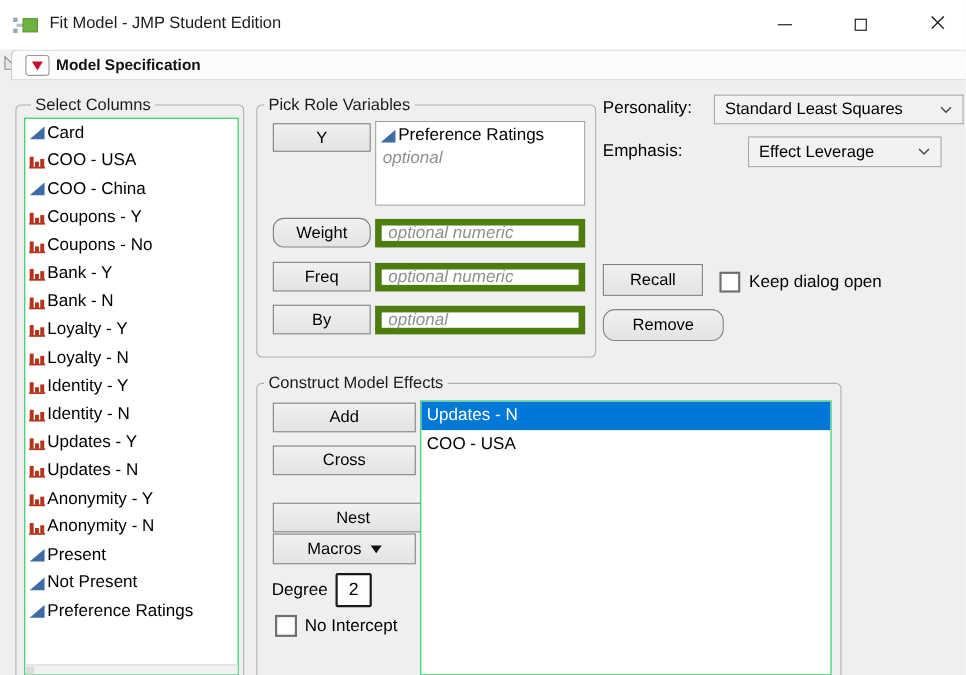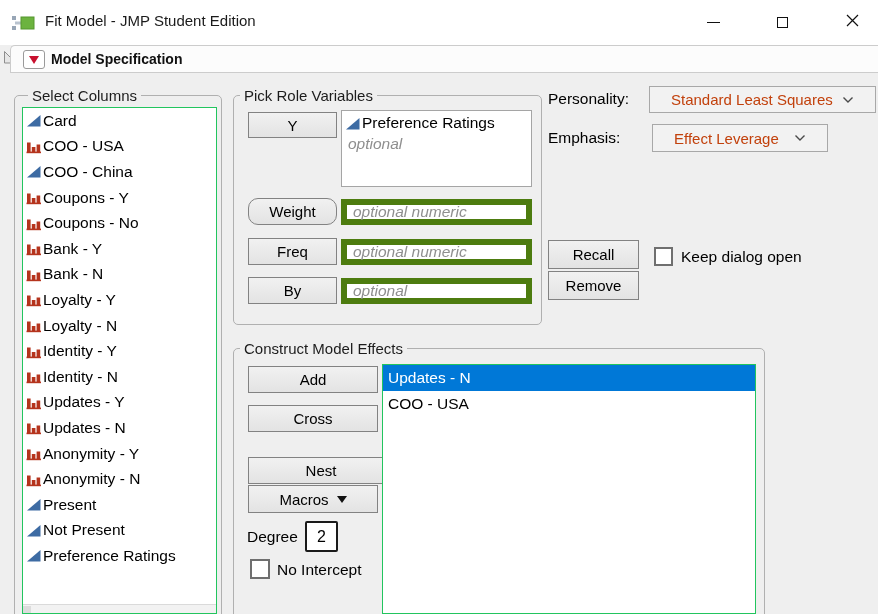--- a/index.html
+++ b/index.html
@@ -37,21 +37,21 @@
   .jmp-btn{ position:absolute; background:linear-gradient(#f1f1f1,#e3e3e3); border:1px solid #828282; display:flex; align-items:center; justify-content:center; font-size:15px; color:#000; font-family:"Liberation Sans", sans-serif; }
   .macros-tri{ display:inline-block; width:0; height:0; border-left:5px solid transparent; border-right:5px solid transparent; border-top:7px solid #111; margin-left:8px; }
 
   
   .role-box{ position:absolute; background:#ffffff; border:1px solid #a5a5a5; }
   .role-value-row{ display:flex; align-items:center; padding:3px 0 0 3px; font-size:15.5px; color:#000; }
   .optional{ font-style:italic; color:#8f8f8f; font-size:15.5px; }
   .field{ position:absolute; background:#ffffff; border:6px solid #4d7c0f; display:flex; align-items:center; padding-left:6px; }
 
   
-  .dropdown{ position:absolute; background:#f2f2f2; border:1px solid #a8a8a8; display:flex; align-items:center; padding:0 21px; font-size:15px; color:#c2410c; }
+  .dropdown{ position:absolute; background:#f2f2f2; border:1px solid #a8a8a8; display:flex; align-items:center; padding:0 9px; font-size:15px; color:#000000; }
   .dd-chevron{ margin-left:auto; display:flex; }
 
   .label-text{ position:absolute; font-size:15.5px; color:#000; white-space:nowrap; }
 
   .checkbox{ position:absolute; background:#ffffff; border:2px solid #6f6f6f; }
 
   .degree-box{ position:absolute; background:#ffffff; border:2px solid #1a1a1a; border-radius:2px; display:flex; align-items:center; justify-content:center; font-size:16px; color:#000; }
 
   
   .eff-row{ height:26.2px; display:flex; align-items:center; padding-left:5px; font-size:15.5px; color:#000; white-space:nowrap; }
@@ -345,33 +345,33 @@
   <div class="dropdown" style="left:649px; top:86px; width:227px; height:27px;">
     <span>Standard Least Squares</span>
     <span class="dd-chevron">
       <svg width="12" height="8" viewBox="0 0 12 8">
           <path d="M1.5 1.5 L6 6 L10.5 1.5" stroke="#4a4a4a" stroke-width="1.4" fill="none"></path>
         </svg>
     </span>
   </div>
 
   <span class="label-text" style="left:548px; top:129px;">Emphasis:</span>
-  <div class="dropdown" style="left:652px; top:124px; width:176px; height:28px;">
+  <div class="dropdown" style="left:680px; top:124px; width:176px; height:28px;">
     <span>Effect Leverage</span>
     <span class="dd-chevron">
       <svg width="12" height="8" viewBox="0 0 12 8">
           <path d="M1.5 1.5 L6 6 L10.5 1.5" stroke="#4a4a4a" stroke-width="1.4" fill="none"></path>
         </svg>
     </span>
   </div>
 
   <button class="jmp-btn" style="left:548px; top:240px; width:91px; height:29px;">Recall</button>
   <span class="checkbox" style="left:654px; top:247px; width:19px; height:19px;"></span>
   <span class="label-text" style="left:681px; top:248px;">Keep dialog open</span>
-  <button class="jmp-btn" style="left:548px; top:271px; width:91px; height:29px;">Remove</button>
+  <button class="jmp-btn" style="left:548px; top:281px; width:110px; height:29px;border-radius:11px;">Remove</button>
 
   <div class="group" style="left:233px; top:348px; width:532px; height:280px;"></div>
   <span class="group-label" style="left:240px; top:341px;">Construct Model Effects</span>
 
   <button class="jmp-btn" style="left:248px; top:366px; width:130px; height:27px;">Add</button>
   <button class="jmp-btn" style="left:248px; top:405px; width:130px; height:27px;">Cross</button>
   <button class="jmp-btn" style="left:248px; top:445px; width:146px; height:27px;margin-top:12px;">Nest</button>
   <button class="jmp-btn" style="left:248px; top:485px; width:130px; height:28px;">
     <span>Macros</span>
     <span class="macros-tri"></span>

